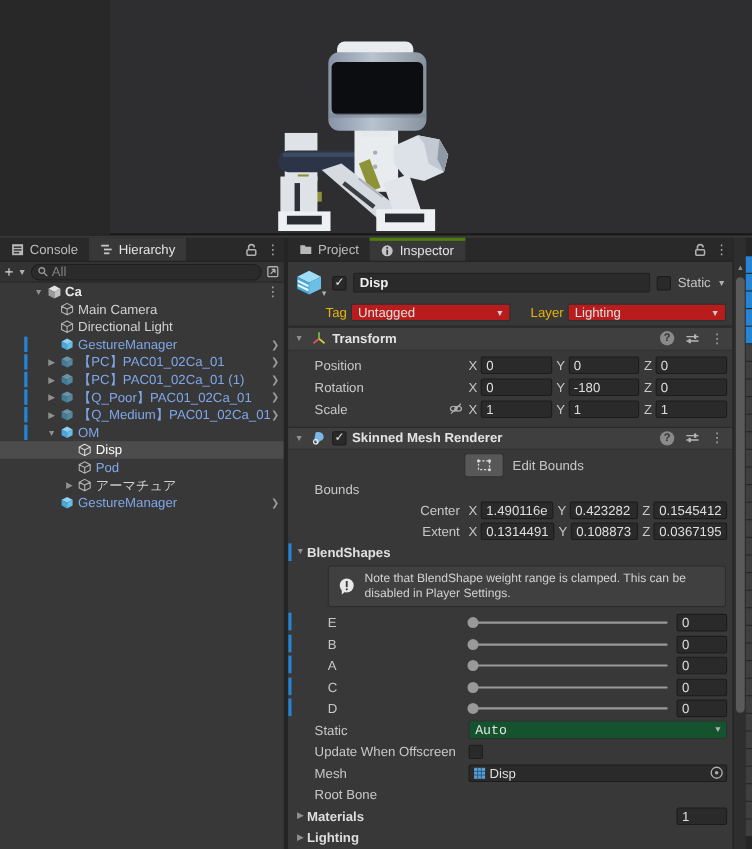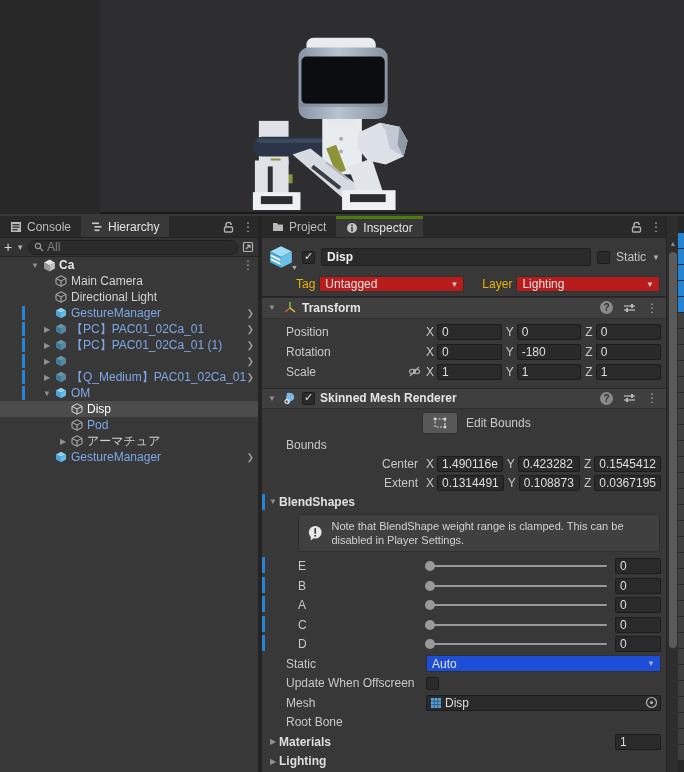--- a/index.html
+++ b/index.html
@@ -84,21 +84,21 @@
   .notetext { color:#d2d2d2; font-size:11px; line-height:1.3; }
 
   .slider-row { height:20px; display:flex; align-items:center; padding:0 5px 0 36px; position:relative; }
   .slider-row .s-label { width:128px; flex:none; color:#c8c8c8; }
   .track { flex:1; height:2px; background:#999999; border-radius:1px; position:relative; margin-right:8px; }
   .thumbdot { position:absolute; left:-1px; top:-4px; width:10px; height:10px; border-radius:50%; background:#999999; }
   .val46 { flex:none; width:46px; height:16px; background:#2a2a2a; border:1px solid #1c1c1c; border-radius:2px; color:#dfdfdf; padding:0 4px; line-height:14px; }
 
   .obj-field { flex:1; height:16px; background:#2a2a2a; border:1px solid #1c1c1c; border-radius:2px; display:flex; align-items:center; gap:3px; padding:0 2px 0 3px; color:#dfdfdf; }
   .obj-field .picker { margin-left:auto; }
-  .qual-dd { flex:1; height:17px; background:#1d4ed8; border:1px solid #303030; border-radius:2px; display:flex; align-items:center; padding:0 5px; color:#e2e2e2; }
+  .qual-dd { flex:1; height:17px; background:#14532d; border:1px solid #303030; border-radius:2px; display:flex; align-items:center; padding:0 5px; color:#e2e2e2;font-family:Liberation Mono, monospace; }
   .bold-lbl { font-weight:bold; color:#dedede; }
   .mat-row { height:20px; display:flex; align-items:center; padding:0 5px; }
   .mat-row .exp { color:#909090; font-size:8px; width:12px; text-align:center; }
   .mat-spacer { flex:1; }
 
   
   .vscroll { position:absolute; left:666px; top:216px; width:12px; height:556px; background:#2e2e2e; border-left:1px solid #242424; }
   .vscroll .up { position:absolute; top:24px; left:0; width:12px; text-align:center; color:#8a8a8a; font-size:7px; }
   .vthumb { position:absolute; left:2px; top:36px; width:8px; height:396px; background:#5a5a5a; border-radius:4px; }
   .edgestrip { position:absolute; left:678px; top:216px; width:6px; height:556px; background:#262626; }
@@ -283,20 +283,21 @@
       <div class="trow prefab" style="padding-left:40px">
         <span class="bbar"></span>
         <span class="exp">▶</span>
         <span class="ico" style="opacity:.6">
             <svg width="12" height="12" viewBox="0 0 12 12">
               <polygon points="6,0.8 11,3.4 6,6 1,3.4" fill="#8ed1f2"></polygon>
               <polygon points="1,3.4 6,6 6,11.2 1,8.6" fill="#4aa8d8"></polygon>
               <polygon points="11,3.4 6,6 6,11.2 11,8.6" fill="#67bde4"></polygon>
             </svg>
           </span>
+        <span class="lbl">【Q_Poor】PAC01_02Ca_01</span>
         <span class="rchev">❯</span>
       </div>
 
       <div class="trow prefab" style="padding-left:40px">
         <span class="bbar"></span>
         <span class="exp">▶</span>
         <span class="ico" style="opacity:.6">
             <svg width="12" height="12" viewBox="0 0 12 12">
               <polygon points="6,0.8 11,3.4 6,6 1,3.4" fill="#8ed1f2"></polygon>
               <polygon points="1,3.4 6,6 6,11.2 1,8.6" fill="#4aa8d8"></polygon>

